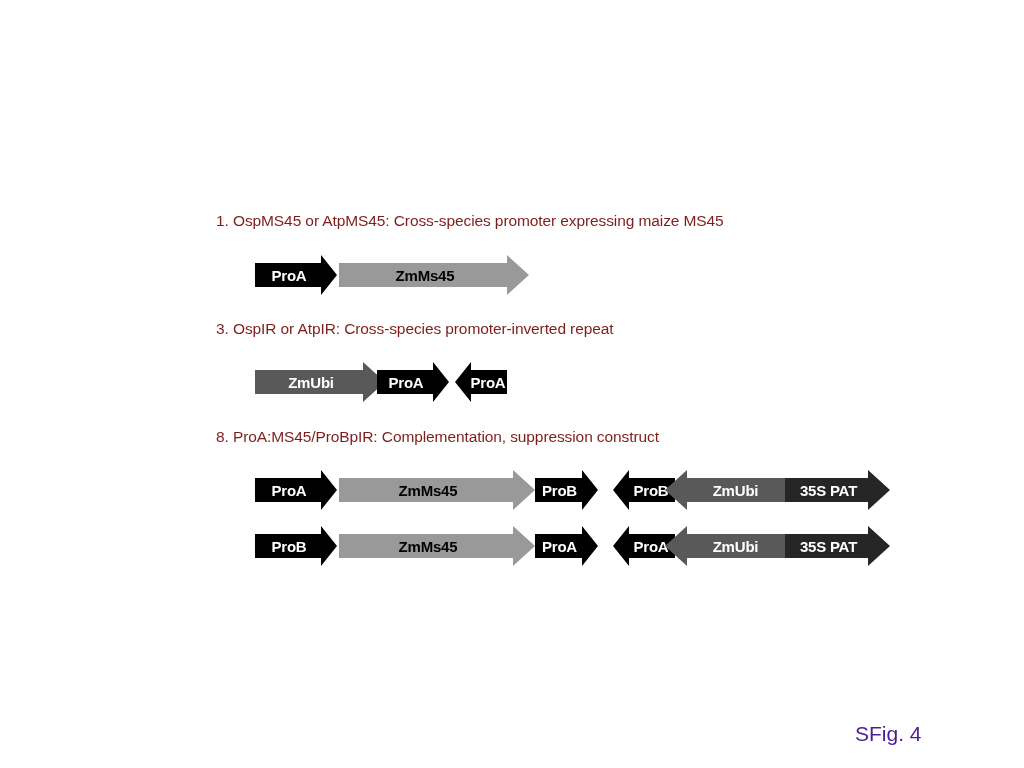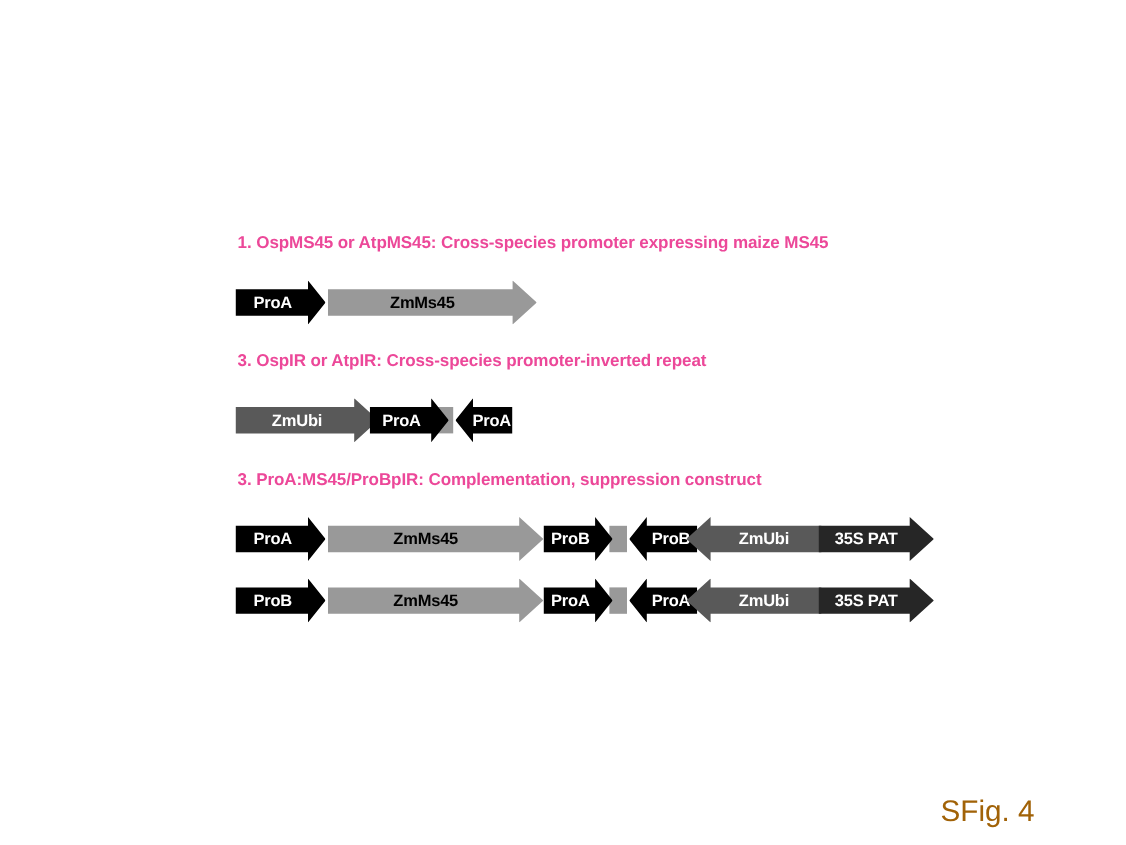--- a/index.html
+++ b/index.html
@@ -17,22 +17,22 @@
 
   .slide {
     position: absolute;
     inset: 0;
   }
 
   
   .section-title {
     position: absolute;
     font-size: 15.5px;
-    font-weight: 700;
-    color: #ec4899;
+    font-weight: 400;
+    color: #7f1d1d;
     white-space: nowrap;
     letter-spacing: -0.1px;
     text-align: center;
   }
   #title-1 { left: 216px; top: 212px; }
   #title-2 { left: 216px; top: 320px; }
   #title-3 { left: 216px; top: 428px; }
 
   
   .construct-row {
@@ -46,20 +46,21 @@
 
   
   .gene {
     position: absolute;
     top: 0;
     height: 40px;
     display: flex;
     align-items: center;
     justify-content: center;
     box-sizing: border-box;
+    margin-left: 41px;
   }
   .gene .gene-label {
     font-size: 15px;
     font-weight: bold;
     line-height: 1;
     white-space: nowrap;
     letter-spacing: -0.2px;
     user-select: none;
   }
 
@@ -99,22 +100,22 @@
     position: absolute;
     top: 8px;
     height: 24px;
   }
 
   
   #figure-caption {
     position: absolute;
     left: 855px;
     top: 722px;
-    font-size: 27px;
-    color: #a16207;
+    font-size: 21px;
+    color: #4c1d95;
     white-space: nowrap;
   }
 </style>
 </head>
 <body>
 
 <div class="slide">
 
   <div class="section-title" id="title-1">1. OspMS45 or AtpMS45: Cross-species promoter expressing maize MS45</div>
 
@@ -135,21 +136,21 @@
         <span class="gene-label" style="color: rgb(255, 255, 255);">ZmUbi</span>
       </div>
       <div class="gene dir-right head-sm" style="left: 122px; width: 72px; background: rgb(0, 0, 0);">
         <span class="gene-label" style="color: rgb(255, 255, 255);">ProA</span>
       </div>
       <div class="gene dir-left head-sm flipped" style="left: 200px; width: 52px; background: rgb(0, 0, 0);">
         <span class="gene-label" style="color: rgb(255, 255, 255);">ProA</span>
       </div>
     </div>
 
-  <div class="section-title" id="title-3">3. ProA:MS45/ProBpIR: Complementation, suppression construct</div>
+  <div class="section-title" id="title-3">8. ProA:MS45/ProBpIR: Complementation, suppression construct</div>
 
   <div class="construct-row" id="row-3a">
       <div class="spacer" style="left: 340px; width: 16px; background: rgb(153, 153, 153);"></div>
       <div class="gene dir-right head-sm" style="left: 0px; width: 82px; background: rgb(0, 0, 0);">
         <span class="gene-label" style="color: rgb(255, 255, 255);">ProA</span>
       </div>
       <div class="gene dir-right" style="left: 84px; width: 196px; background: rgb(153, 153, 153);">
         <span class="gene-label" style="color: rgb(0, 0, 0);">ZmMs45</span>
       </div>
       <div class="gene dir-right head-sm" style="left: 280px; width: 63px; background: rgb(0, 0, 0);">

